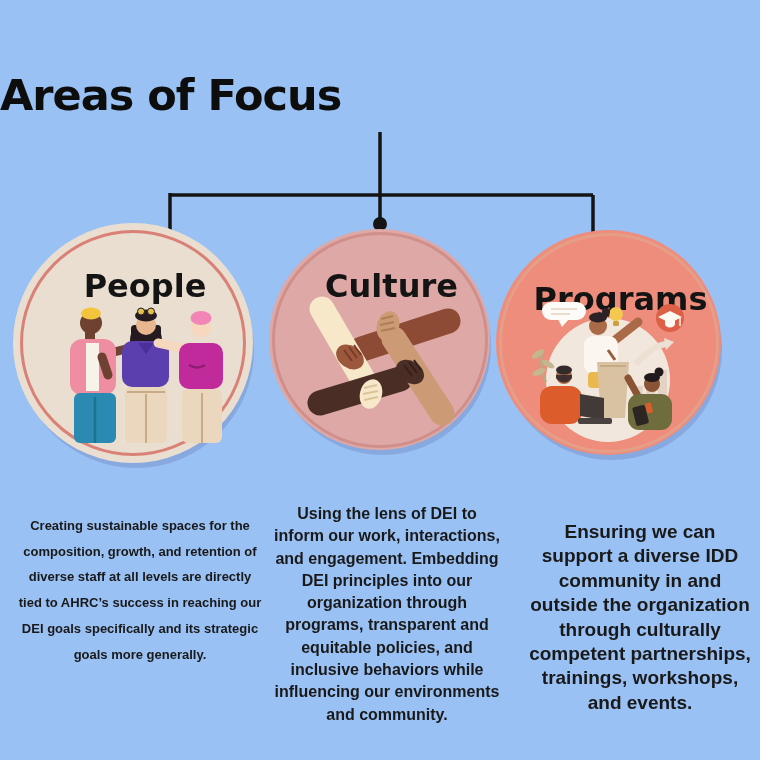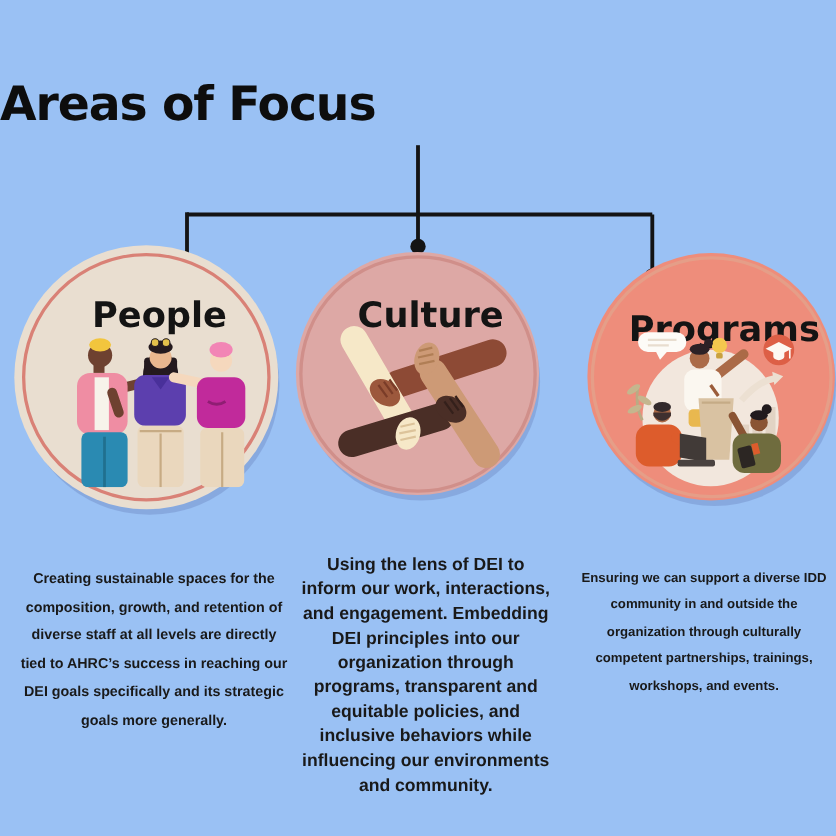--- a/index.html
+++ b/index.html
@@ -21,21 +21,21 @@
     background:var(--fill,#eee);
     box-shadow:3px 7px 0 -2px rgba(120,150,205,0.55);
   }
   .focus-circle::before{
     content:""; position:absolute; inset:var(--ring-inset,3px);
     border:3.5px solid var(--ring,#caa); border-radius:50%;
     pointer-events:none;
   }
   .c0{ left:13px;  top:223px; width:240px; height:240px; --ring-inset:7px; }
   .c1{ left:269px; top:229px; width:221px; height:221px; --ring-inset:2.5px; }
-  .c2{ left:534px; top:230px; width:225px; height:225px; --ring-inset:2.5px; }
+  .c2{ left:496px; top:230px; width:225px; height:225px; --ring-inset:2.5px; }
 
   .circle-label{
     position:absolute; left:0; width:100%; text-align:center;
     font-family:"DejaVu Sans", sans-serif; font-weight:700;
     font-size:32px; color:#141414; margin:12px;
   }
   .c0 .circle-label{ top:32px; }
   .c1 .circle-label{ top:26px; }
   .c2 .circle-label{ top:38px; }
 
@@ -43,21 +43,21 @@
   .c0 .illus{ left:45px; top:78px; width:170px; height:142px; }
   .c1 .illus{ left:29px; top:64px; width:164px; height:136px; }
   .c2 .illus{ left:22px; top:70px; width:182px; height:150px; }
 
   .desc{
     position:absolute; text-align:center; font-weight:700; color:#191919;
     font-family:"Liberation Sans", sans-serif;
   }
   .d0{ left:18px;  top:500px; width:244px; font-size:13px;   line-height:25.7px; }
   .d1{ left:274px; top:487px; width:226px; font-size:16px; line-height:22.3px; }
-  .d2{ left:527px; top:501px; width:226px; font-size:12px; line-height:24.4px; }
+  .d2{ left:527px; top:501px; width:226px; font-size:19px; line-height:24.4px; }
 </style>
 </head>
 <body>
 
 <div class="poster">
 
   <h1 class="page-title">Areas of Focus</h1>
 
   <svg class="connector" width="760" height="760" viewBox="0 0 760 760">
     <g stroke="#141414" stroke-width="3.5" fill="#141414">

